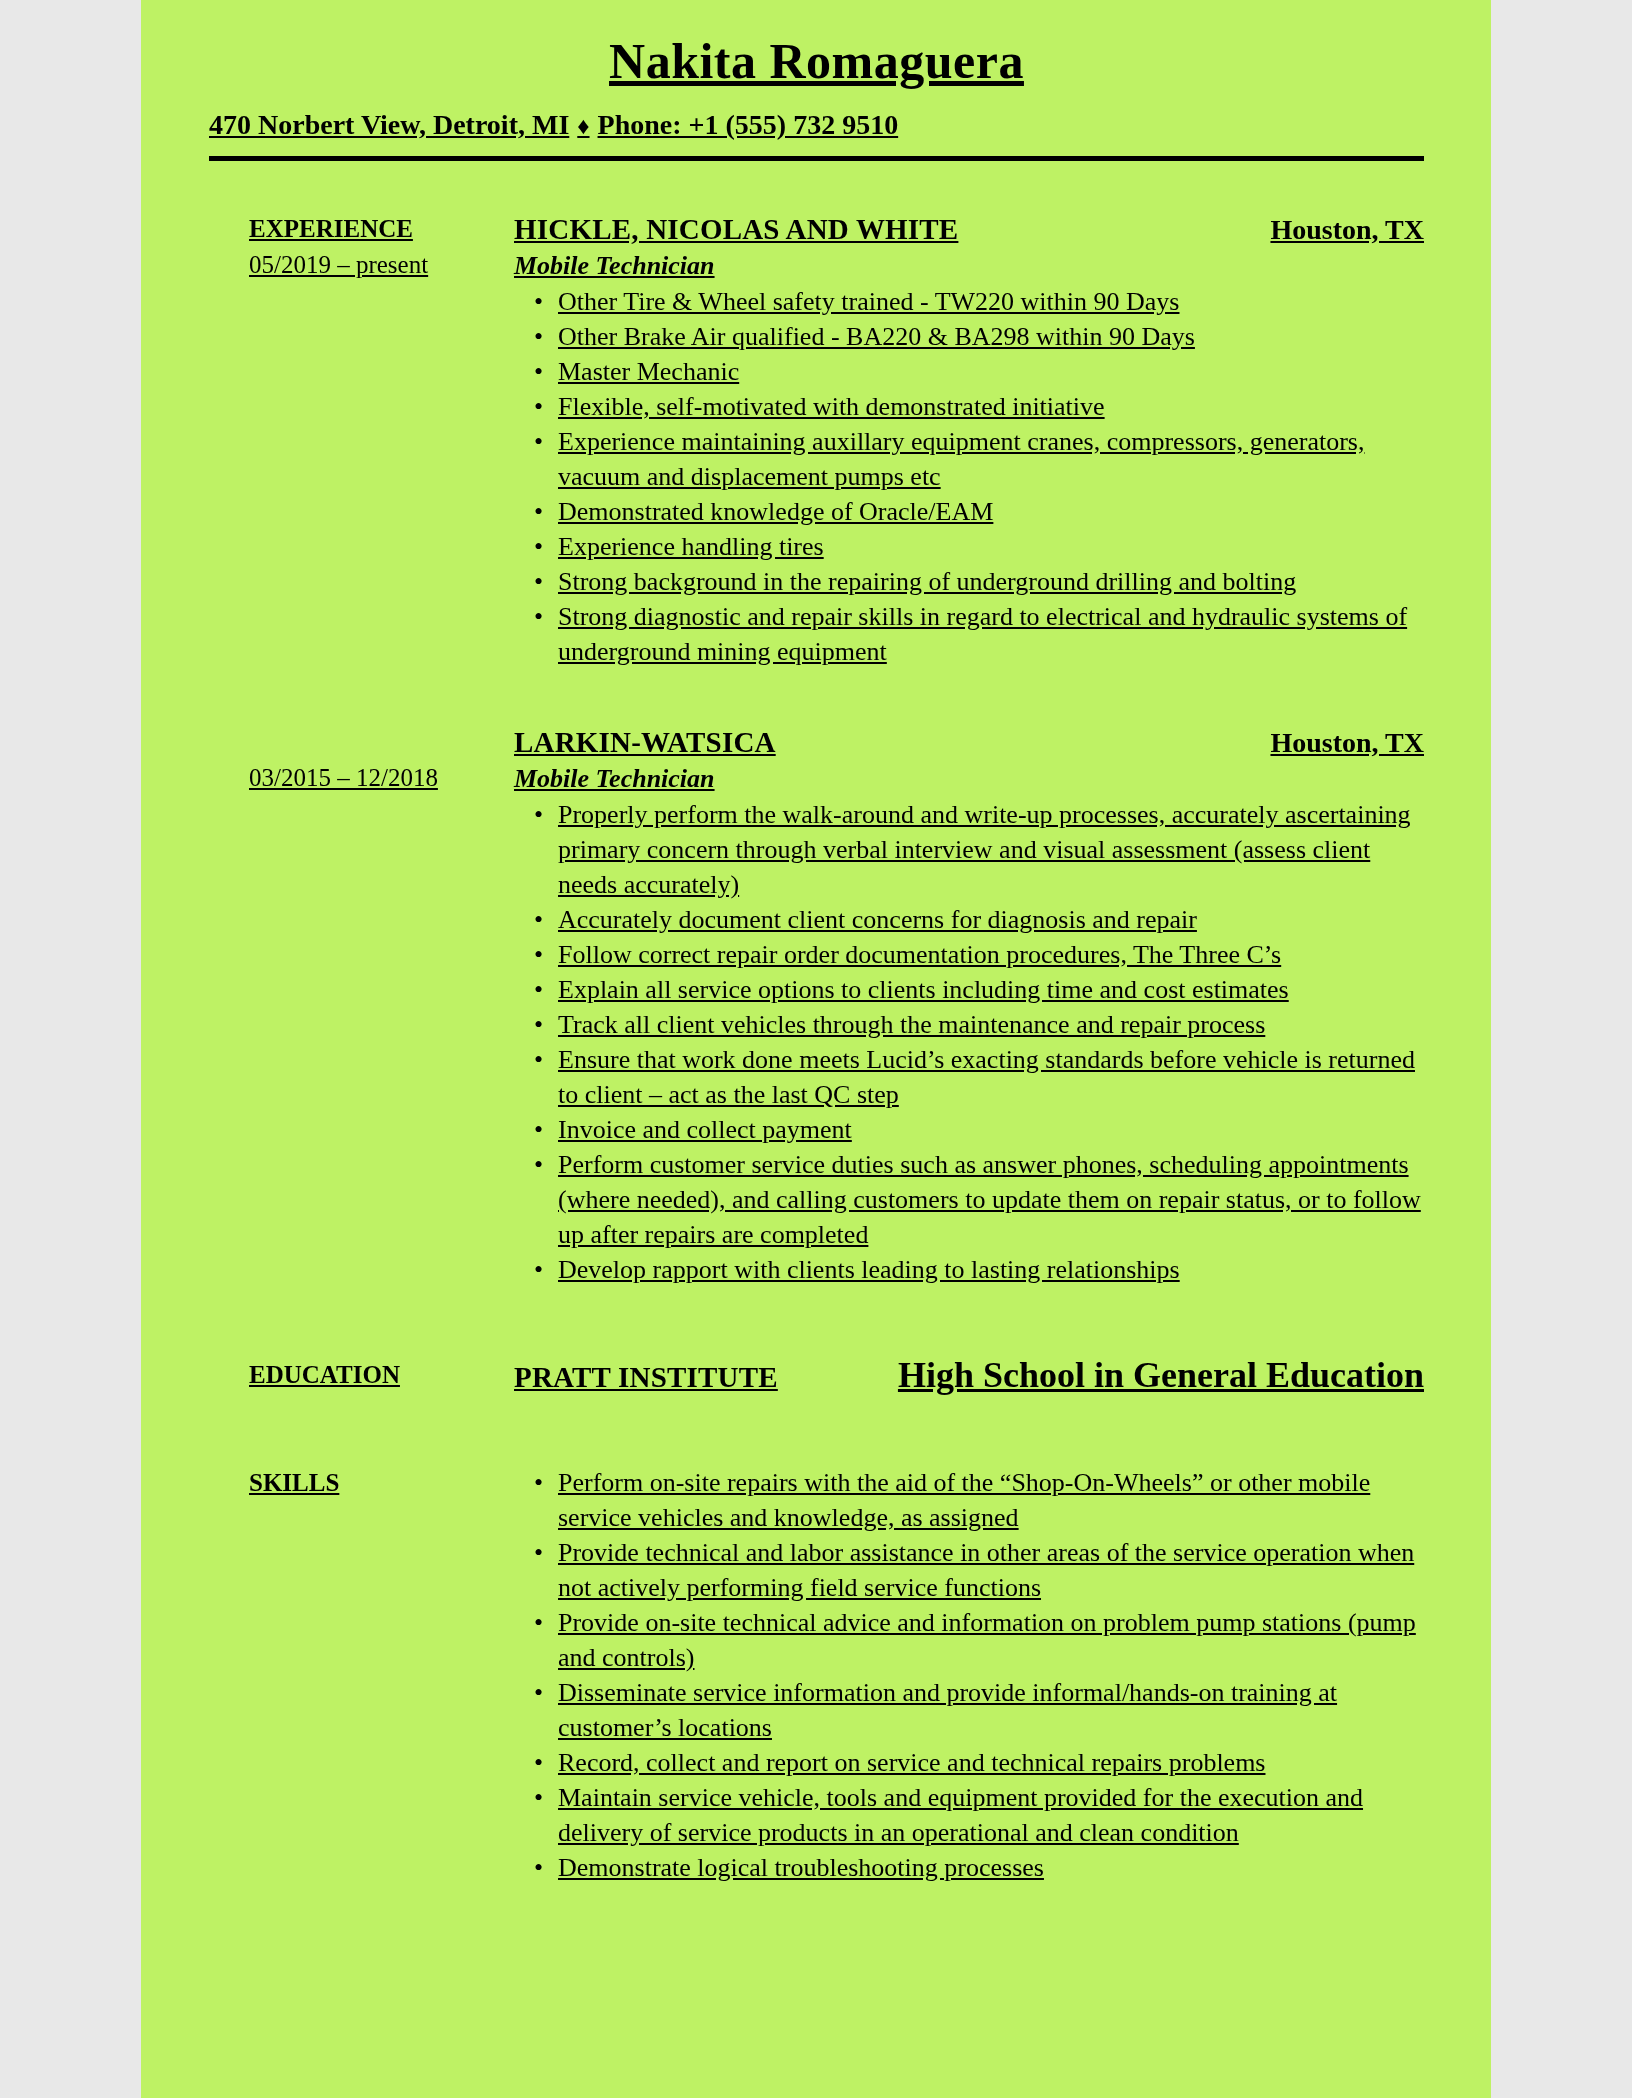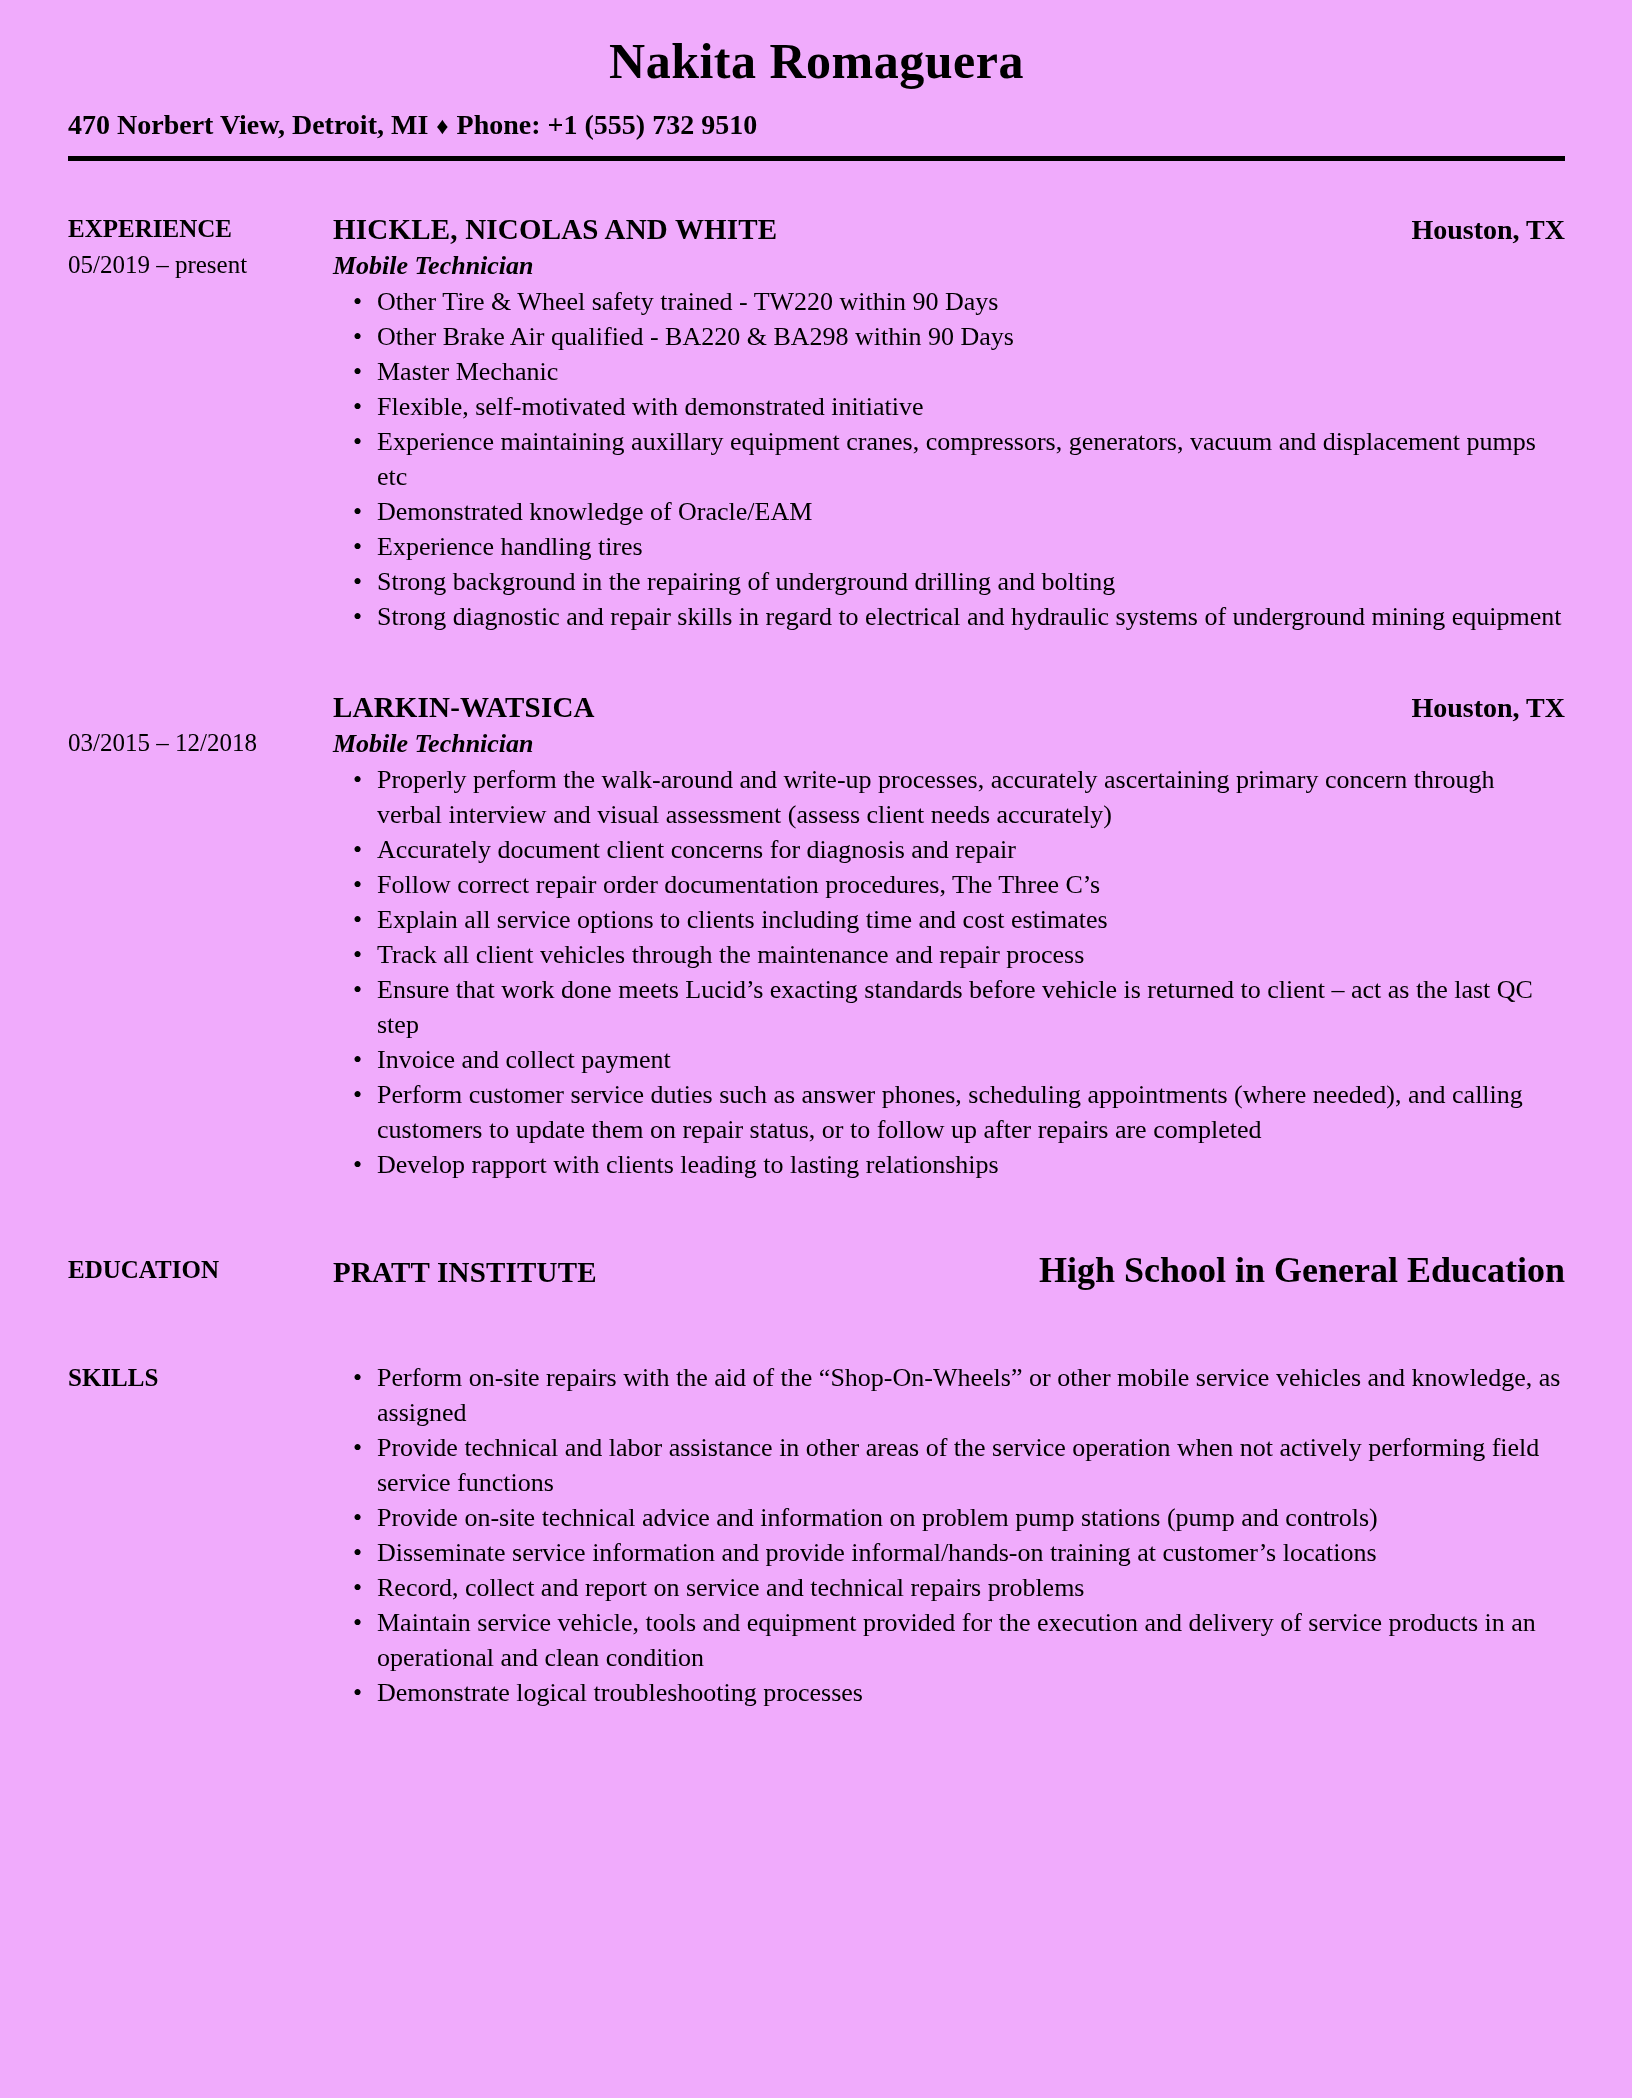--- a/index.html
+++ b/index.html
@@ -1,25 +1,26 @@
 <!DOCTYPE html>
 <html><head>
 <meta charset="utf-8">
 <style>
   html, body { margin: 0; padding: 0; background: #e8e8e8; }
   .page {
-    width: 1632px;
+    width: 1350px;
     height: 2098px;
     margin: 0 auto;
-    background: #f0abfc;
+    background: #bef264;
     box-sizing: border-box;
     padding: 30px 67px 0 68px;
     font-family: "Liberation Serif", serif;
     color: #000000;
     overflow: hidden;
+    text-decoration: underline;
   }
 
   
   .name {
     text-align: center;
     font-weight: bold;
     font-size: 50px;
     line-height: 62px;
     letter-spacing: 0.5px;
   }
@@ -31,21 +32,21 @@
     margin-top: 16px;
   }
   .contact .sep { padding: 0 8px; font-size: 24px; }
   .rule {
     border-bottom: 5px solid #000000;
     margin-top: 13px;
   }
 
   
   .row { display: flex; }
-  .side { flex: 0 0 265px; width: 265px; }
+  .side { flex: 0 0 265px; width: 265px; margin-left: 40px; }
   .main { flex: 1 1 auto; min-width: 0; }
 
   .side-label {
     font-weight: bold;
     font-size: 25px;
     line-height: 36px;
   }
   .side-date {
     font-size: 25px;
     line-height: 36px;

